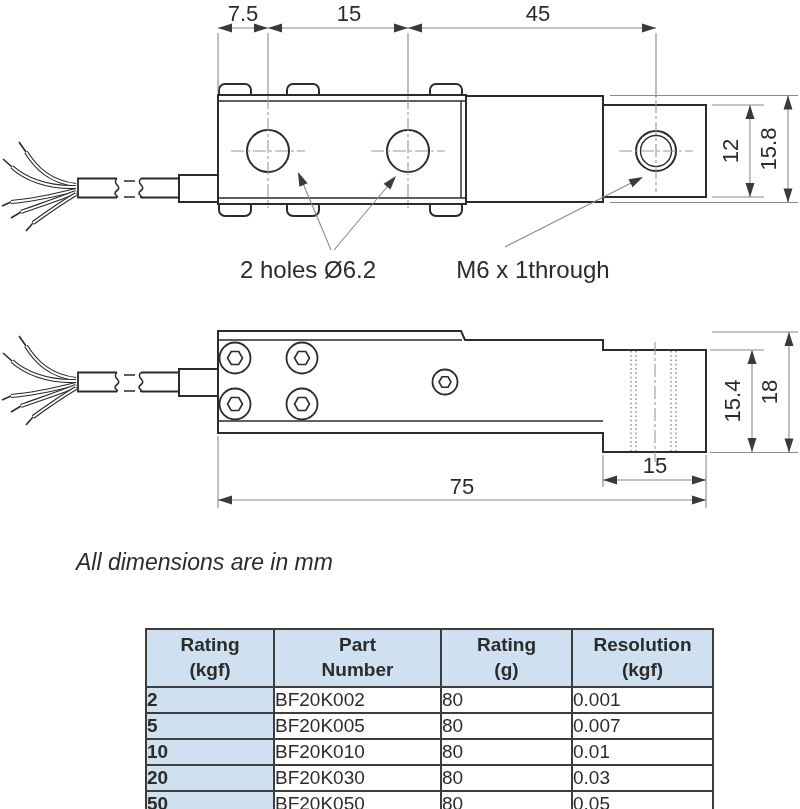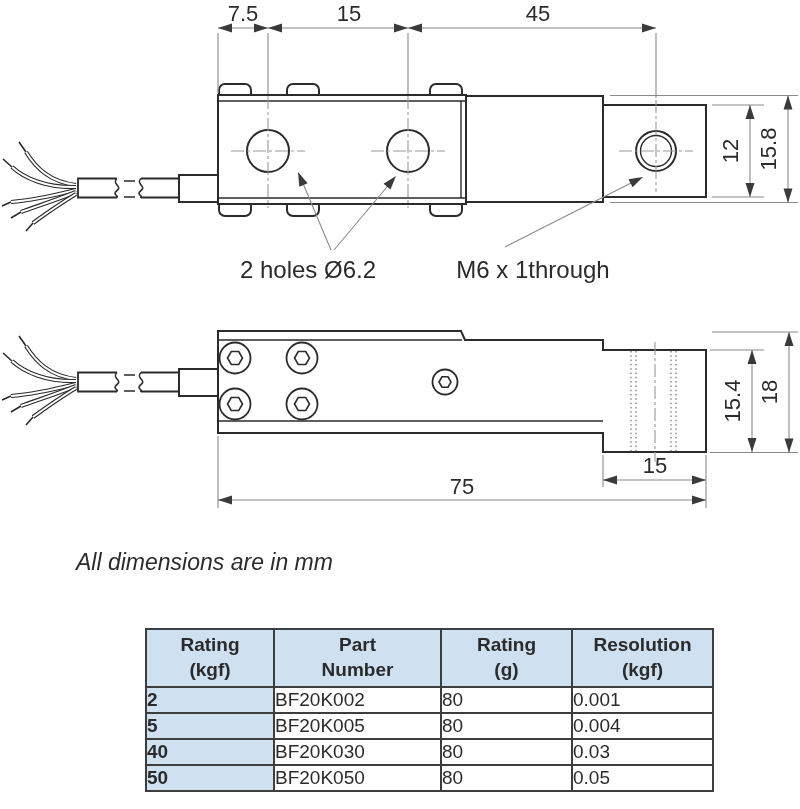--- a/index.html
+++ b/index.html
@@ -219,24 +219,30 @@
     <tr>
       <td class="rating">2</td>
       <td>BF20K002</td>
       <td>80</td>
       <td>0.001</td>
     </tr>
     <tr>
       <td class="rating">5</td>
       <td>BF20K005</td>
       <td>80</td>
-      <td>0.004</td>
-    </tr>
-    <tr>
-      <td class="rating">40</td>
+      <td>0.007</td>
+    </tr>
+    <tr>
+      <td class="rating">10</td>
+      <td>BF20K010</td>
+      <td>80</td>
+      <td>0.01</td>
+    </tr>
+    <tr>
+      <td class="rating">20</td>
       <td>BF20K030</td>
       <td>80</td>
       <td>0.03</td>
     </tr>
     <tr>
       <td class="rating">50</td>
       <td>BF20K050</td>
       <td>80</td>
       <td>0.05</td>
     </tr>

